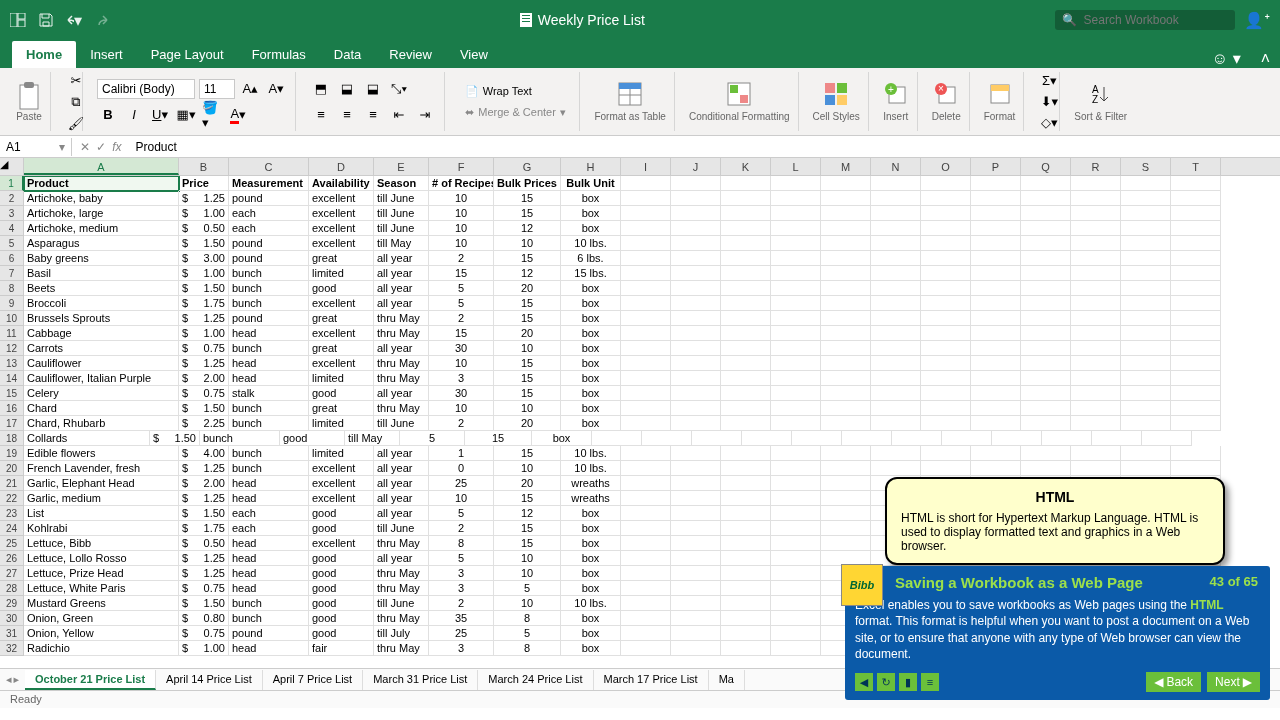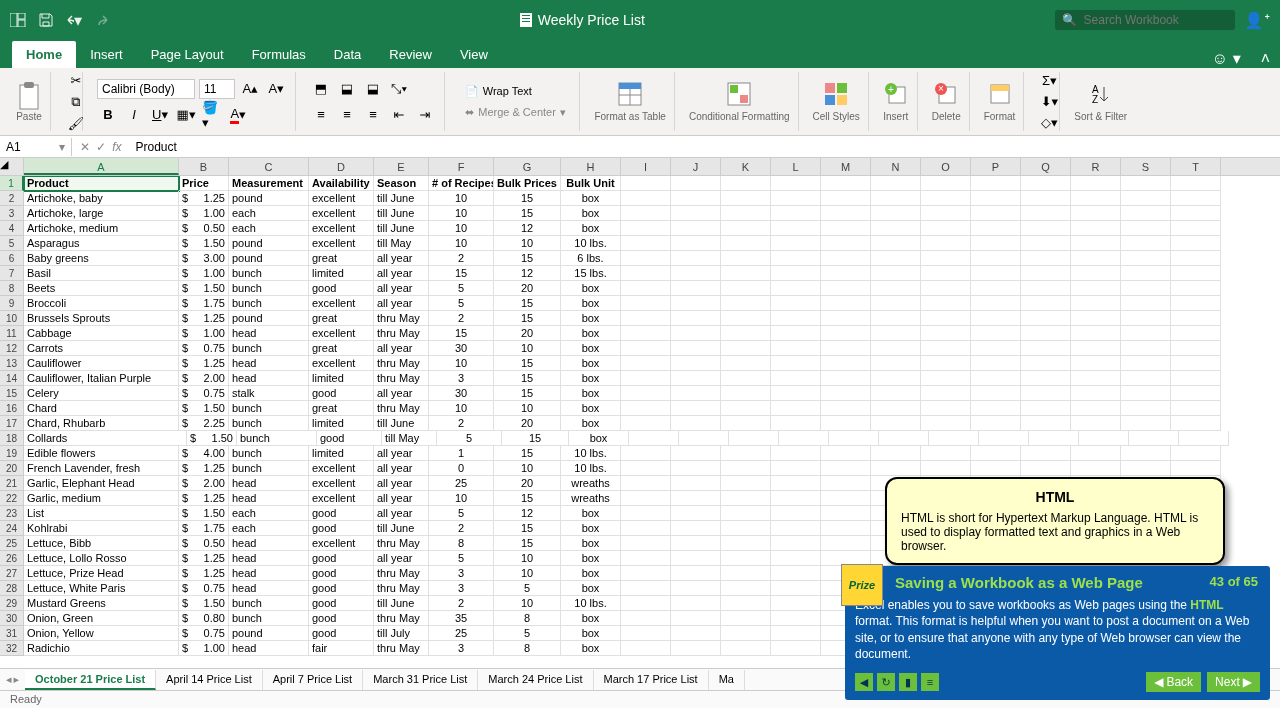--- a/index.html
+++ b/index.html
@@ -733,21 +733,21 @@
         <div class="cell" style="width: 50px;"></div>
         <div class="cell" style="width: 50px;"></div>
         <div class="cell" style="width: 50px;"></div>
         <div class="cell" style="width: 50px;"></div>
         <div class="cell" style="width: 50px;"></div>
         <div class="cell" style="width: 50px;"></div>
         <div class="cell" style="width: 50px;"></div>
       </div>
       <div class="row">
         <div class="rh">18</div>
-        <div class="cell" style="width: 163px;">Collards</div>
+        <div class="cell" style="width: 126px;">Collards</div>
         <div class="cell price" style="width: 50px;">
           <span>$</span>
           <span>1.50</span>
         </div>
         <div class="cell" style="width: 80px;">bunch</div>
         <div class="cell" style="width: 65px;">good</div>
         <div class="cell" style="width: 55px;">till May</div>
         <div class="cell c" style="width: 65px;">5</div>
         <div class="cell c" style="width: 67px;">15</div>
         <div class="cell c" style="width: 60px;">box</div>
@@ -1150,21 +1150,21 @@
 <div class="statusbar">
   <span>Ready</span>
 </div>
 
 <div class="tooltip">
   <div class="tooltip-title">HTML</div>
   <div>HTML is short for Hypertext Markup Language. HTML is used to display formatted text and graphics in a Web browser.</div>
 </div>
 
 <div class="training">
-  <div class="training-logo">Prize</div>
+  <div class="training-logo">Bibb</div>
   <div class="training-title">Saving a Workbook as a Web Page</div>
   <div class="training-page">43 of 65</div>
   <div class="training-body">
     <span>Excel enables you to save workbooks as Web pages using the </span><span class="hl">HTML</span><span> format. This format is helpful when you want to post a document on a Web site, or to ensure that anyone with any type of Web browser can view the document.</span>
   </div>
   <div class="training-nav">
     <div class="training-left-icons">
       <div class="tico">◀</div>
       <div class="tico">↻</div>
       <div class="tico">▮</div>

